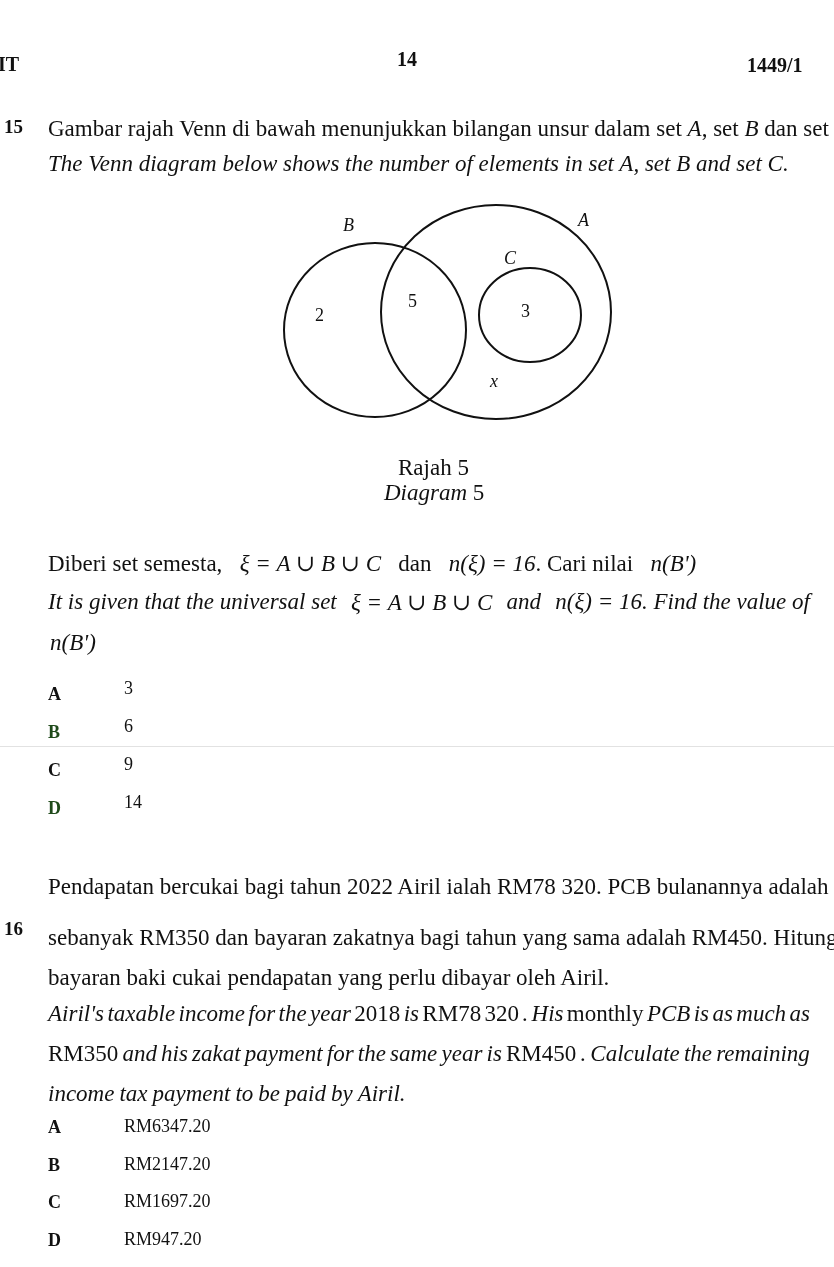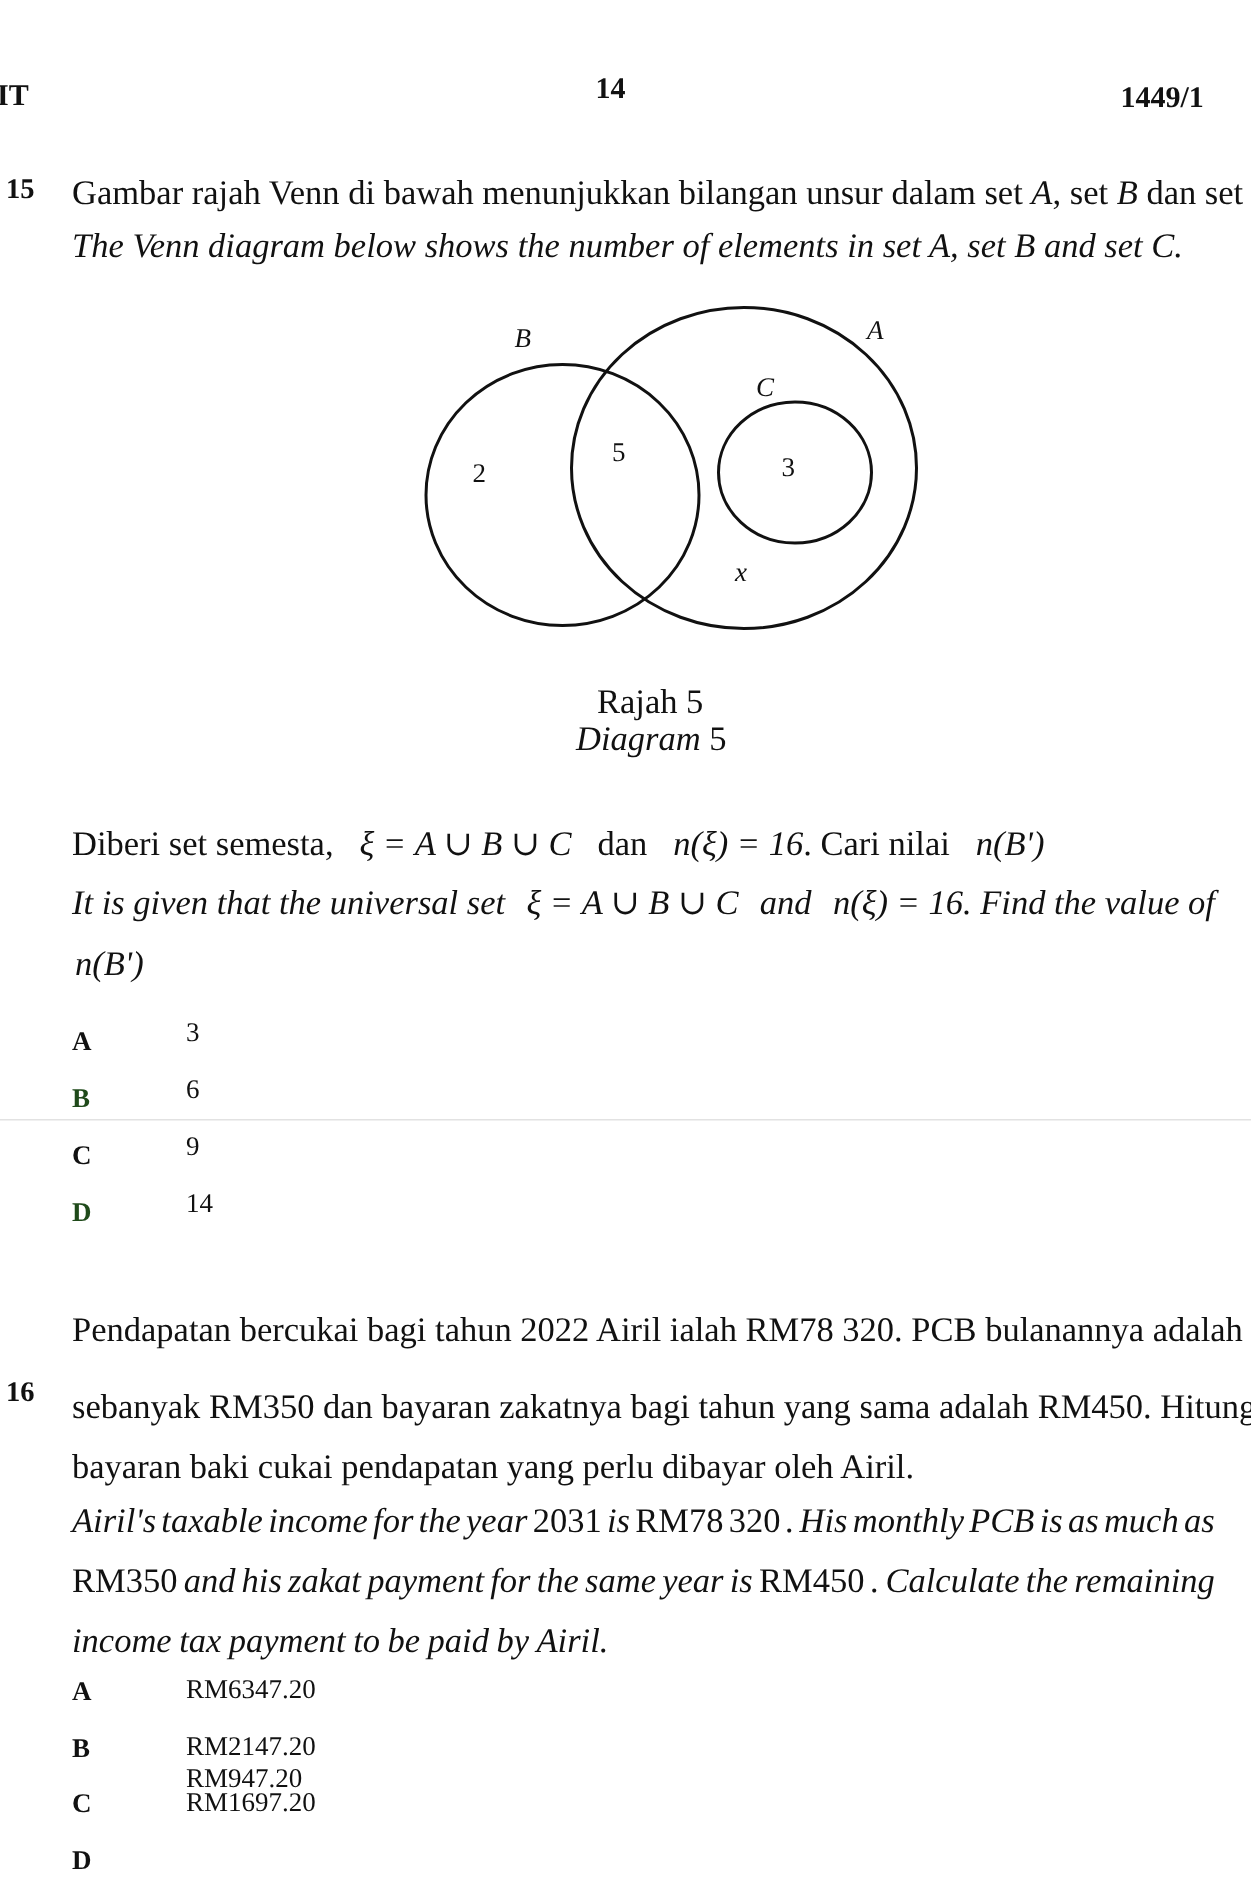--- a/index.html
+++ b/index.html
@@ -88,27 +88,27 @@
 </div>
 
 <div class="abs txt" style="left:48px; top:1001px; width:762px;">
   <div id="en-line-0" class="just" style="height:40px;">
       <span style="font-style: italic;">Airil's</span>
       <span style="font-style: italic;">taxable</span>
       <span style="font-style: italic;">income</span>
       <span style="font-style: italic;">for</span>
       <span style="font-style: italic;">the</span>
       <span style="font-style: italic;">year</span>
-      <span>2031</span>
+      <span>2018</span>
       <span style="font-style: italic;">is</span>
       <span>RM78</span>
       <span>320</span>
       <span style="font-style: italic;">.</span>
       <span style="font-style: italic;">His</span>
-      <span style="font-style: italic; text-align: right;">monthly</span>
+      <span style=" text-align: right;">monthly</span>
       <span style="font-style: italic;">PCB</span>
       <span style="font-style: italic;">is</span>
       <span style="font-style: italic;">as</span>
       <span style="font-style: italic;">much</span>
       <span style="font-style: italic;">as</span>
     </div>
   <div id="en-line-1" class="just" style="height:40px;">
       <span>RM350</span>
       <span style="font-style: italic;">and</span>
       <span style="font-style: italic;">his</span>
@@ -137,13 +137,13 @@
     </div>
 </div>
 
 <div class="abs optL" style="left:48px; top:1117px;">A</div>
 <div class="abs optV" style="left:124px; top:1116px;">RM6347.20</div>
 <div class="abs optL" style="left:48px; top:1155px;">B</div>
 <div class="abs optV" style="left:124px; top:1154px;">RM2147.20</div>
 <div class="abs optL" style="left:48px; top:1192px;">C</div>
 <div class="abs optV" style="left:124px; top:1191px;">RM1697.20</div>
 <div class="abs optL" style="left:48px; top:1230px;">D</div>
-<div class="abs optV" style="left:124px; top:1175px;">RM947.20</div>
+<div class="abs optV" style="left:124px; top:1229px;">RM947.20</div>
 
 </body></html>

